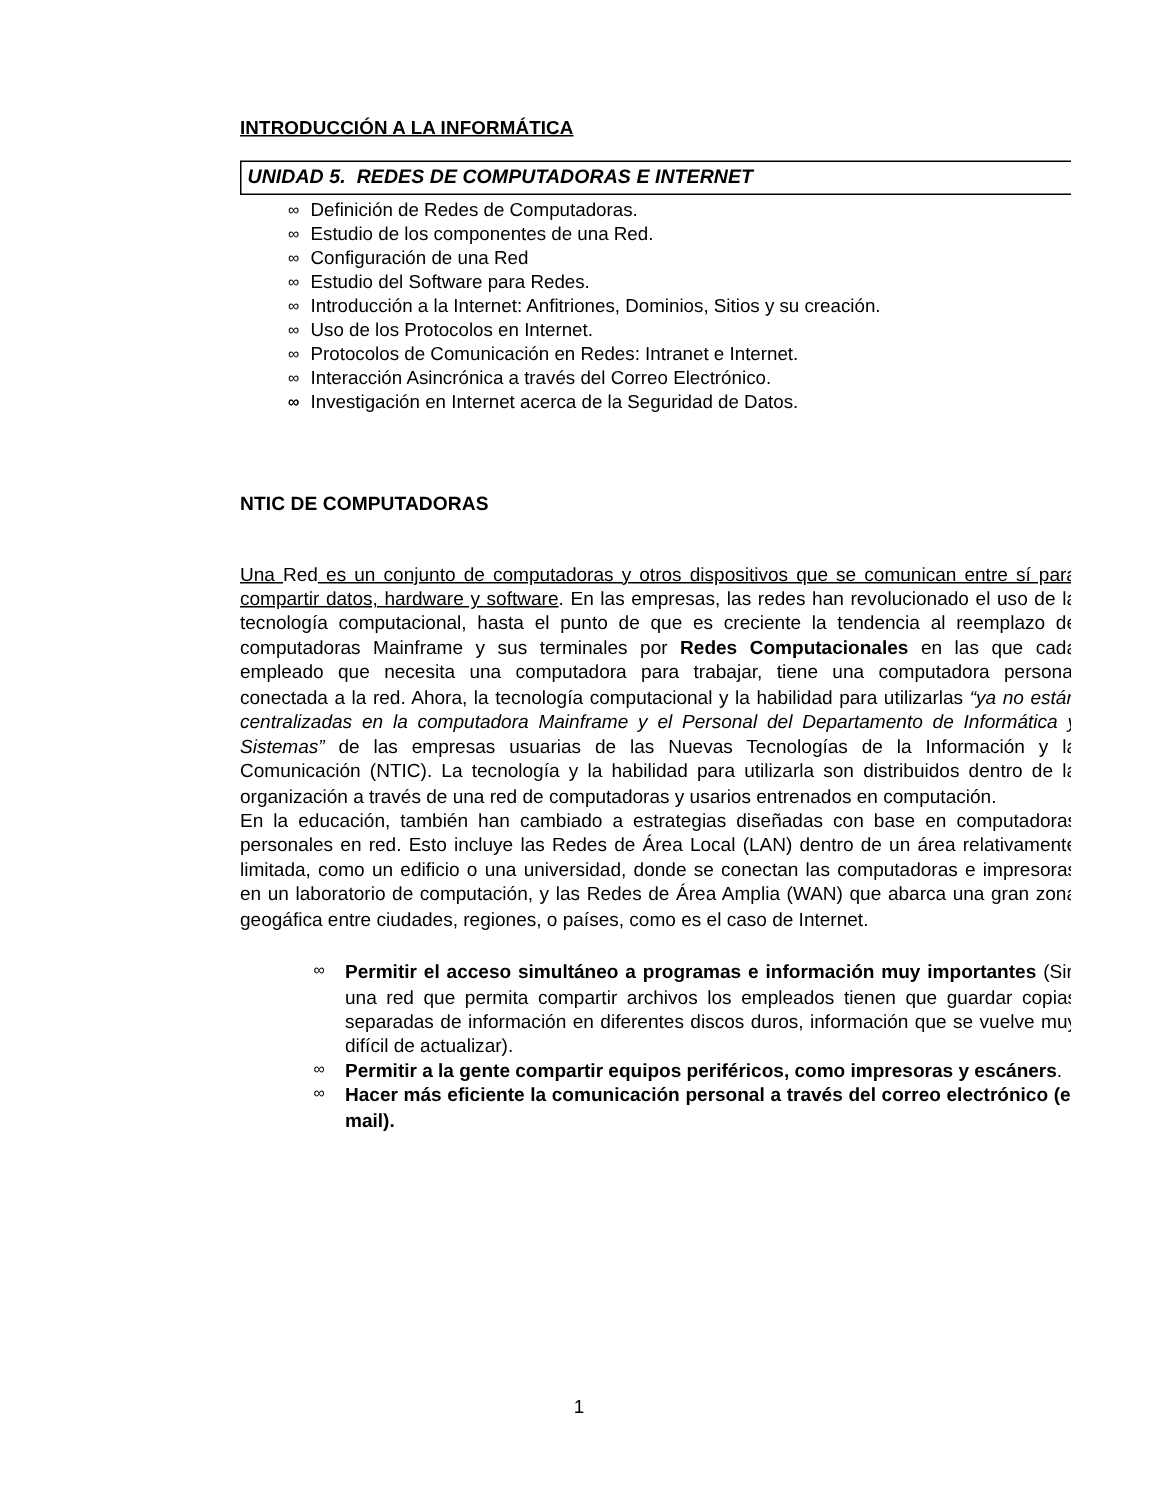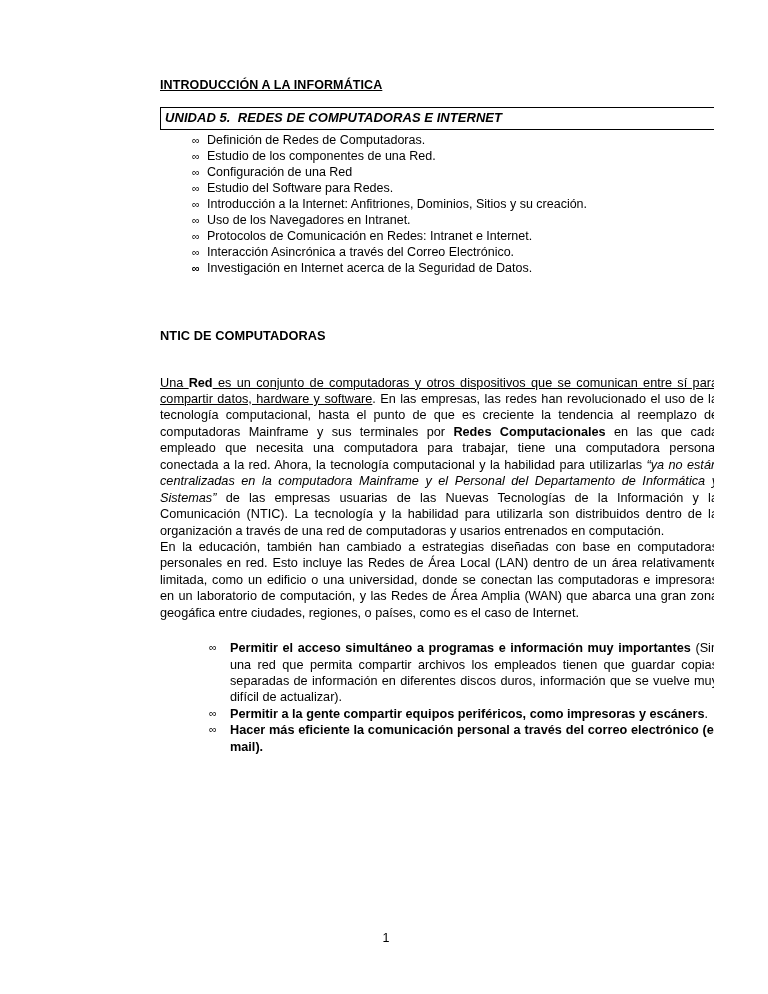--- a/index.html
+++ b/index.html
@@ -89,21 +89,21 @@
     font-size: 12.7px;
     line-height: 1.295;
     text-align: justify;
     margin: 0;
     text-justify: inter-word;
   }
   p.body.tight { margin: 0; }
   .u { text-decoration: underline; }
   .b { font-weight: bold; margin-top: 29px; }
   .i { font-style: italic; }
-  .nb-bold { font-weight: bold; text-decoration: none; display: inline-block; }
+  .nb-bold { font-weight: normal; text-decoration: none; display: inline-block; }
 
   
   ul.benefit-list {
     list-style: none;
     margin: 0;
     padding: 0;
   }
   ul.benefit-list > li {
     position: relative;
     padding-left: 70px;
@@ -145,21 +145,21 @@
     <div class="unit-box">
       <div class="unit-box-title">UNIDAD 5.  REDES DE COMPUTADORAS E INTERNET</div>
     </div>
 
     <ul class="topic-list">
       <li><span class="bullet">∞</span><span>Definición de Redes de Computadoras.</span></li>
       <li><span class="bullet">∞</span><span>Estudio de los componentes de una Red.</span></li>
       <li><span class="bullet">∞</span><span>Configuración de una Red</span></li>
       <li><span class="bullet">∞</span><span>Estudio del Software para Redes.</span></li>
       <li><span class="bullet">∞</span><span>Introducción a la Internet: Anfitriones, Dominios, Sitios y su creación.</span></li>
-      <li><span class="bullet">∞</span><span>Uso de los Navegadores en Intranet.</span></li>
+      <li><span class="bullet">∞</span><span>Uso de los Protocolos en Internet.</span></li>
       <li><span class="bullet">∞</span><span>Protocolos de Comunicación en Redes: Intranet e Internet.</span></li>
       <li><span class="bullet">∞</span><span>Interacción Asincrónica a través del Correo Electrónico.</span></li>
       <li><span class="bullet">∞</span></li>
       <li><span class="bullet">∞</span><span>Investigación en Internet acerca de la Seguridad de Datos.</span></li>
     </ul>
 
     <div class="gap-lg"></div>
 
 
     <div class="gap-md"></div>

